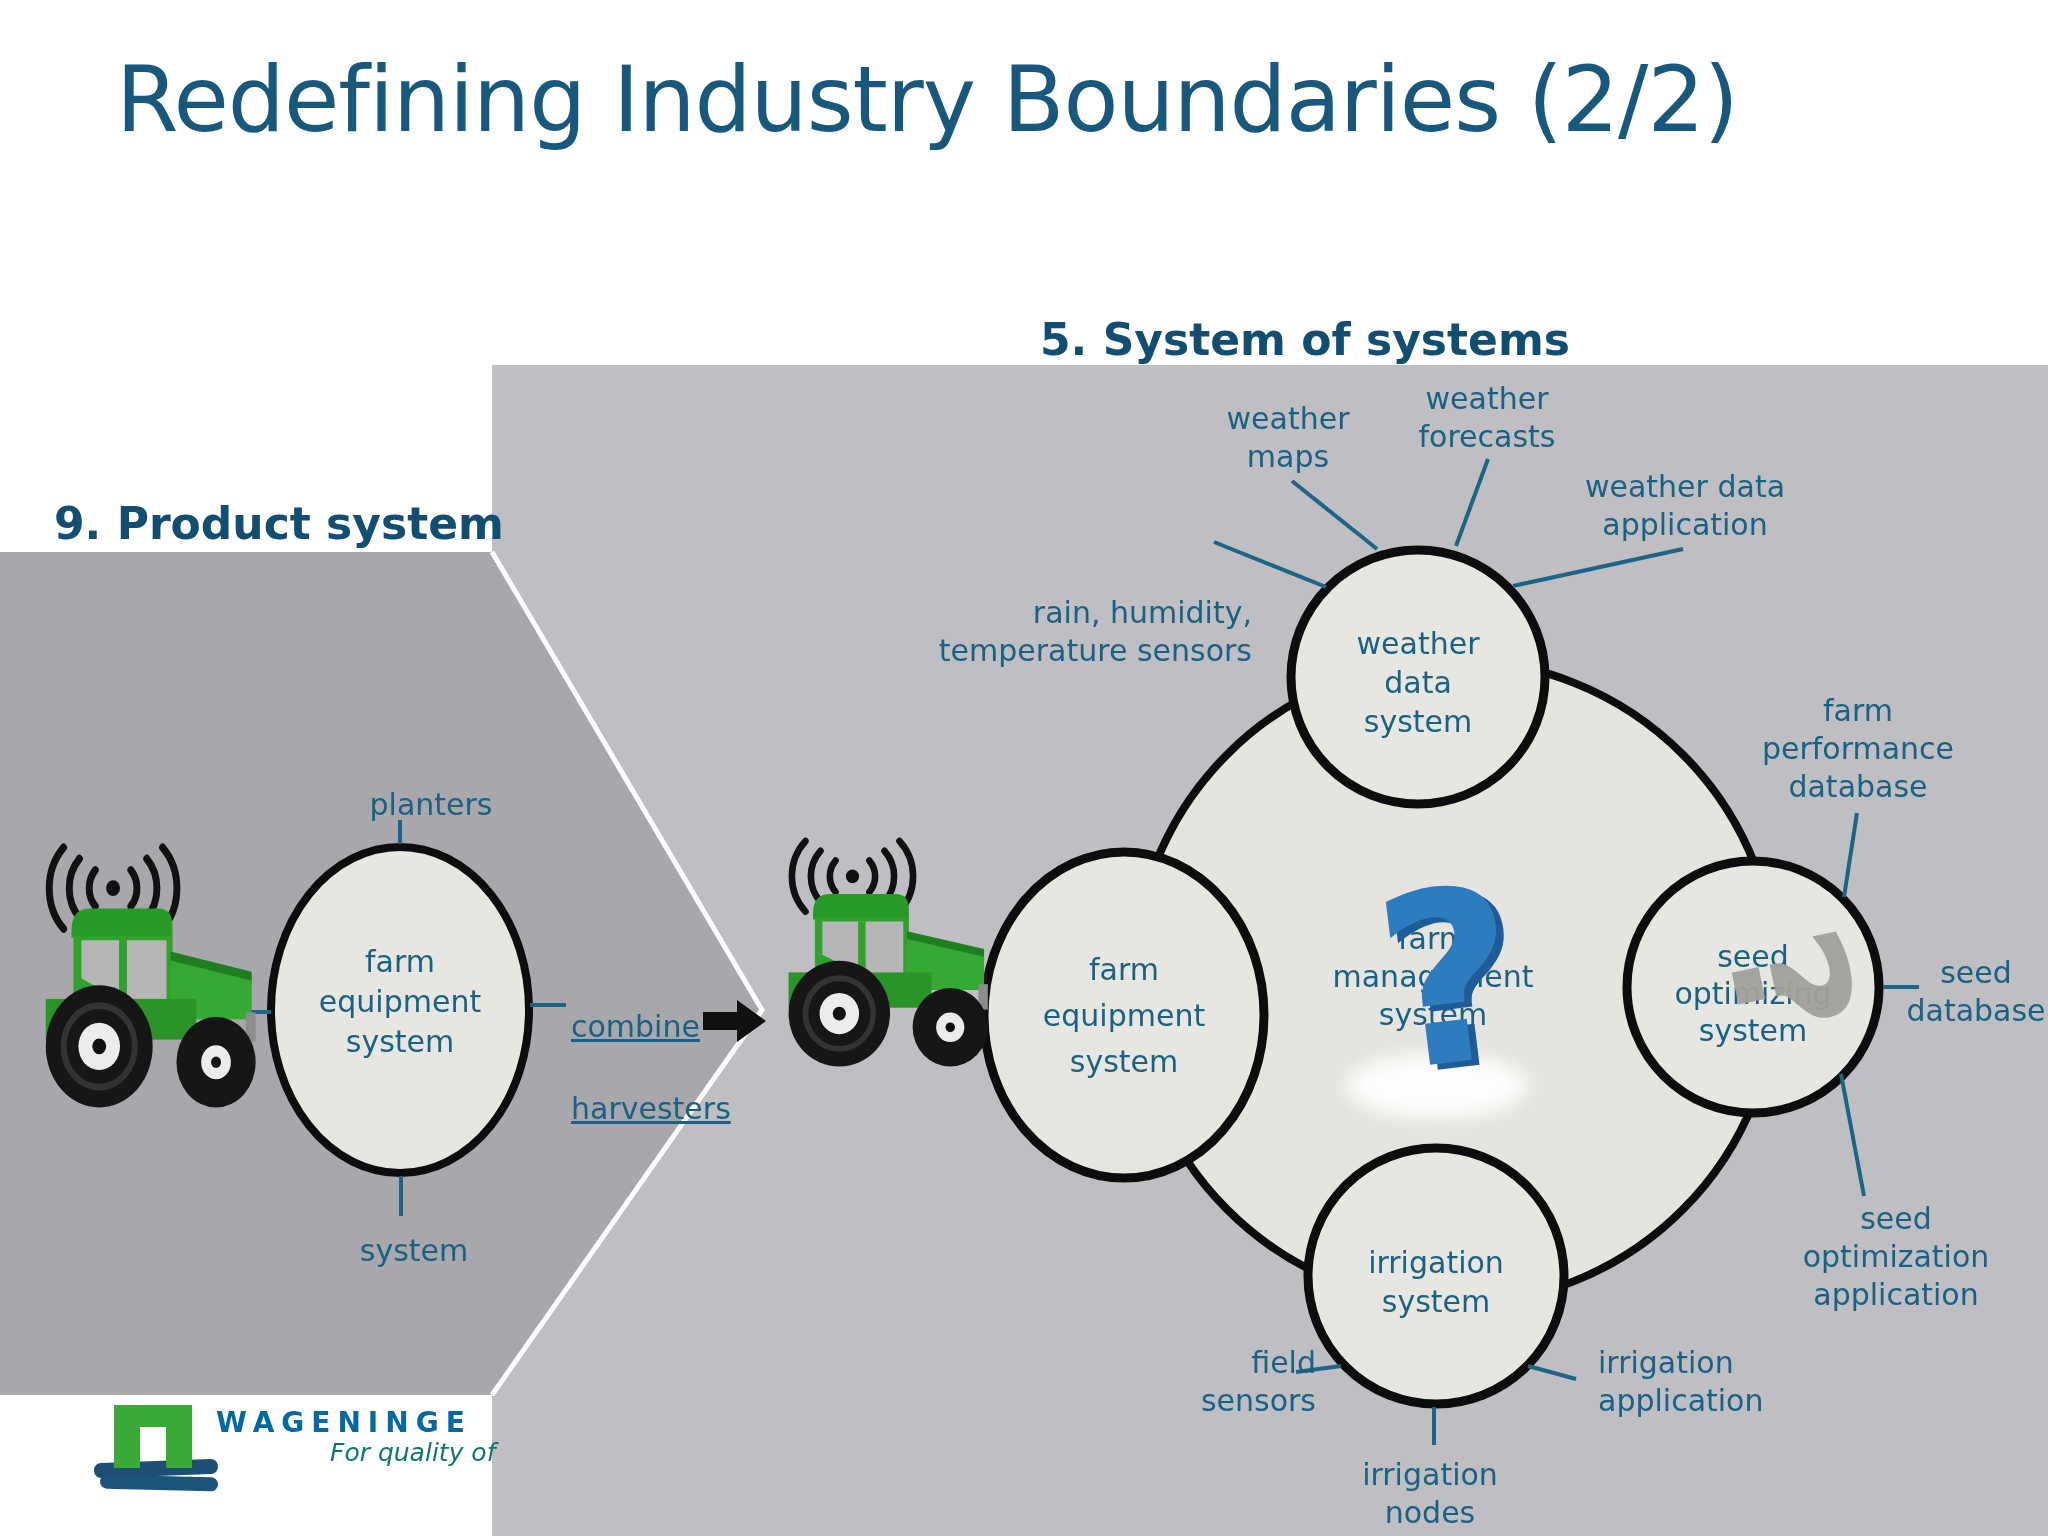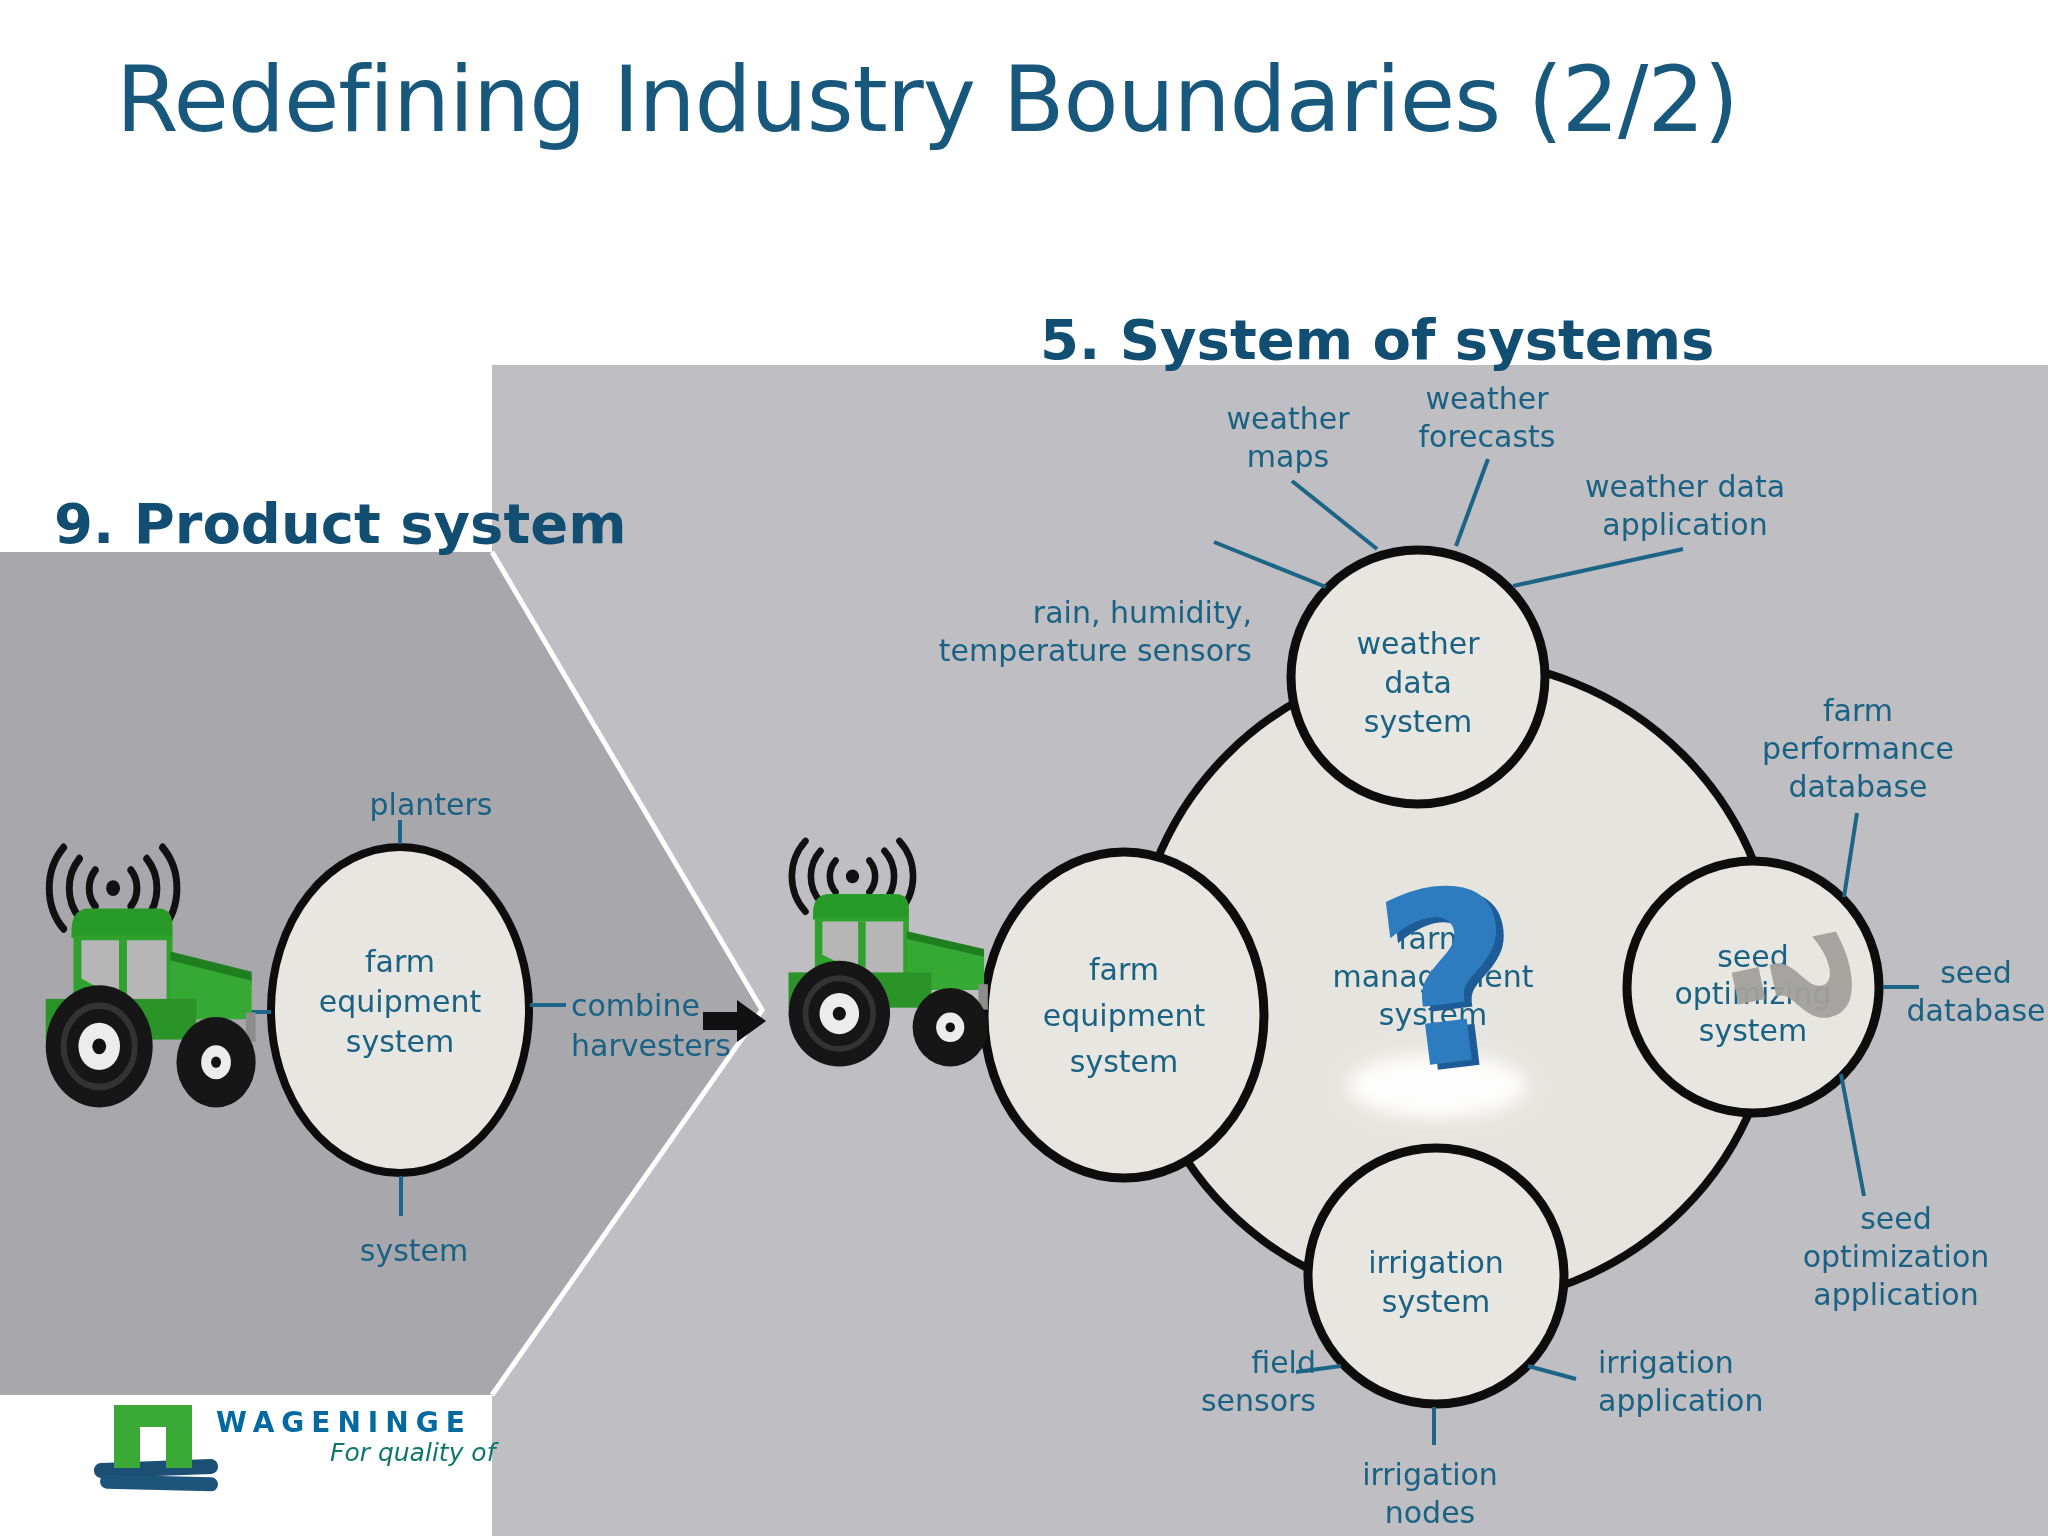--- a/index.html
+++ b/index.html
@@ -3,28 +3,28 @@
 <meta charset="utf-8">
 <style>
   html,body{margin:0;padding:0;background:#fff;}
   #slide{position:relative;width:2048px;height:1536px;background:#ffffff;overflow:hidden;
          font-family:"DejaVu Sans",sans-serif;padding-left:44px;}
   svg{position:absolute;left:0;top:0;}
   #shapes{z-index:0;}
   .txt{position:absolute;z-index:2;color:#1a6284;white-space:pre-line;}
   #title{left:116px;top:48px;font-size:90px;line-height:104px;color:#17587c;letter-spacing:-1px;}
   #subtitle{left:114px;top:204px;font-size:46px;line-height:56px;color:#17587c;}
-  .h{font-weight:bold;font-size:56px;line-height:52px;color:#124e72;}
+  .h{font-weight:bold;font-size:44px;line-height:52px;color:#124e72;}
   #h4{left:54px;top:498px;}
   #h5{left:1040px;top:314px;}
   .lbl{font-size:30px;line-height:38px;}
   .ctr{transform:translate(-50%,0);text-align:center;}
   .ralign{text-align:right;}
   .circtxt{transform:translate(-50%,-50%);text-align:center;font-size:30px;line-height:39px;}
-  .lh46{line-height:46px;} .lh62{line-height:40px;} .lh37{line-height:37px;}
+  .lh46{line-height:46px;} .lh62{line-height:82px;text-decoration:underline;} .lh37{line-height:37px;}
   #logo-name{left:216px;top:1406px;font-size:28px;font-weight:bold;letter-spacing:7px;
              color:#0369a1;white-space:nowrap;}
   #logo-tagline{left:330px;top:1438px;width:162px;font-size:25px;font-style:italic;
                 color:#0f766e;text-align:right;white-space:nowrap;}
   #qmlayer{z-index:3;pointer-events:none;}
 </style>
 </head>
 <body>
 
 <div id="slide">

